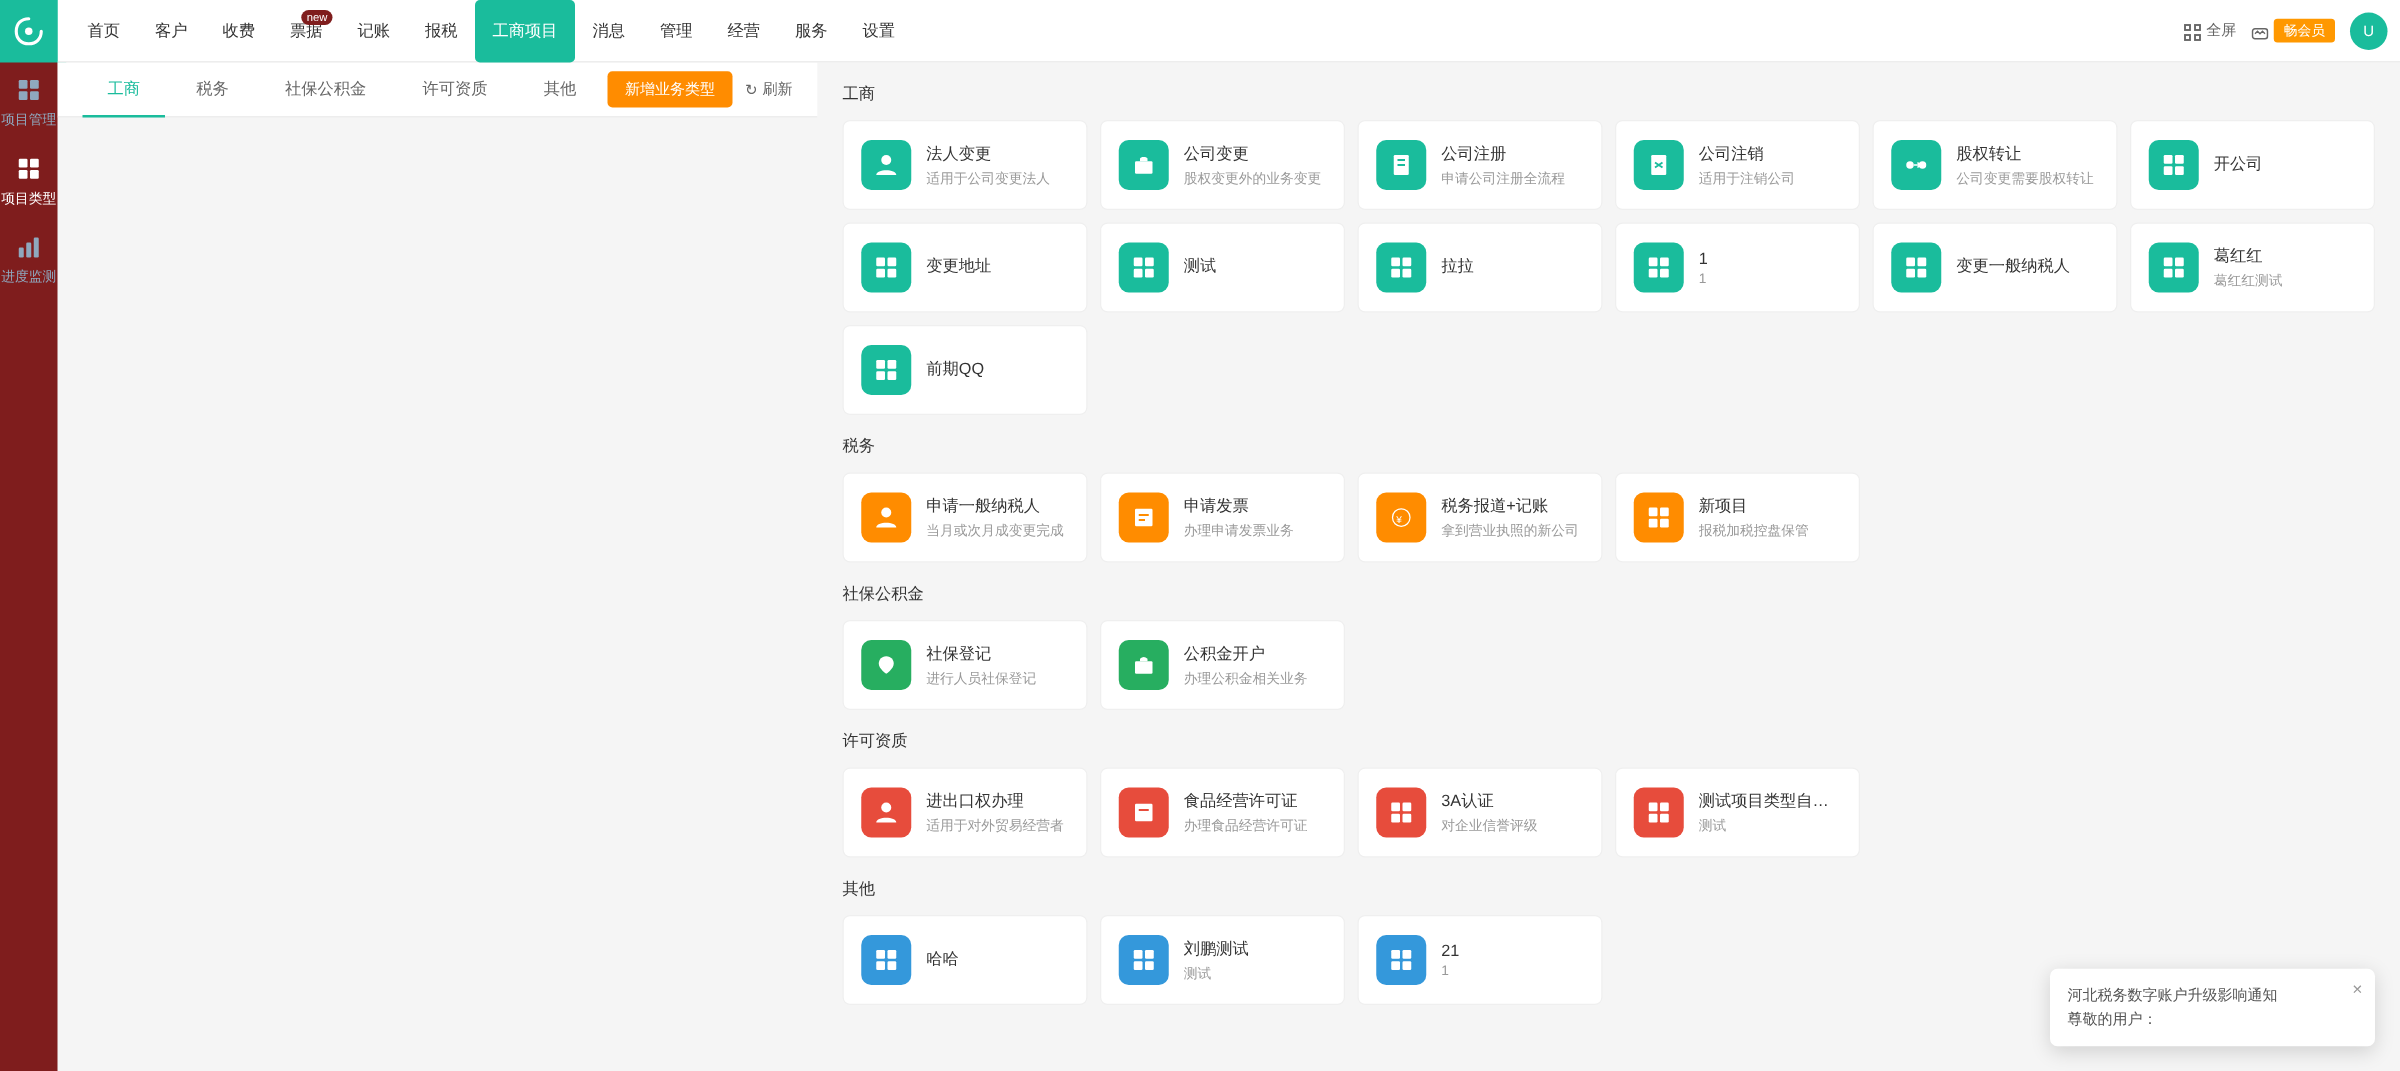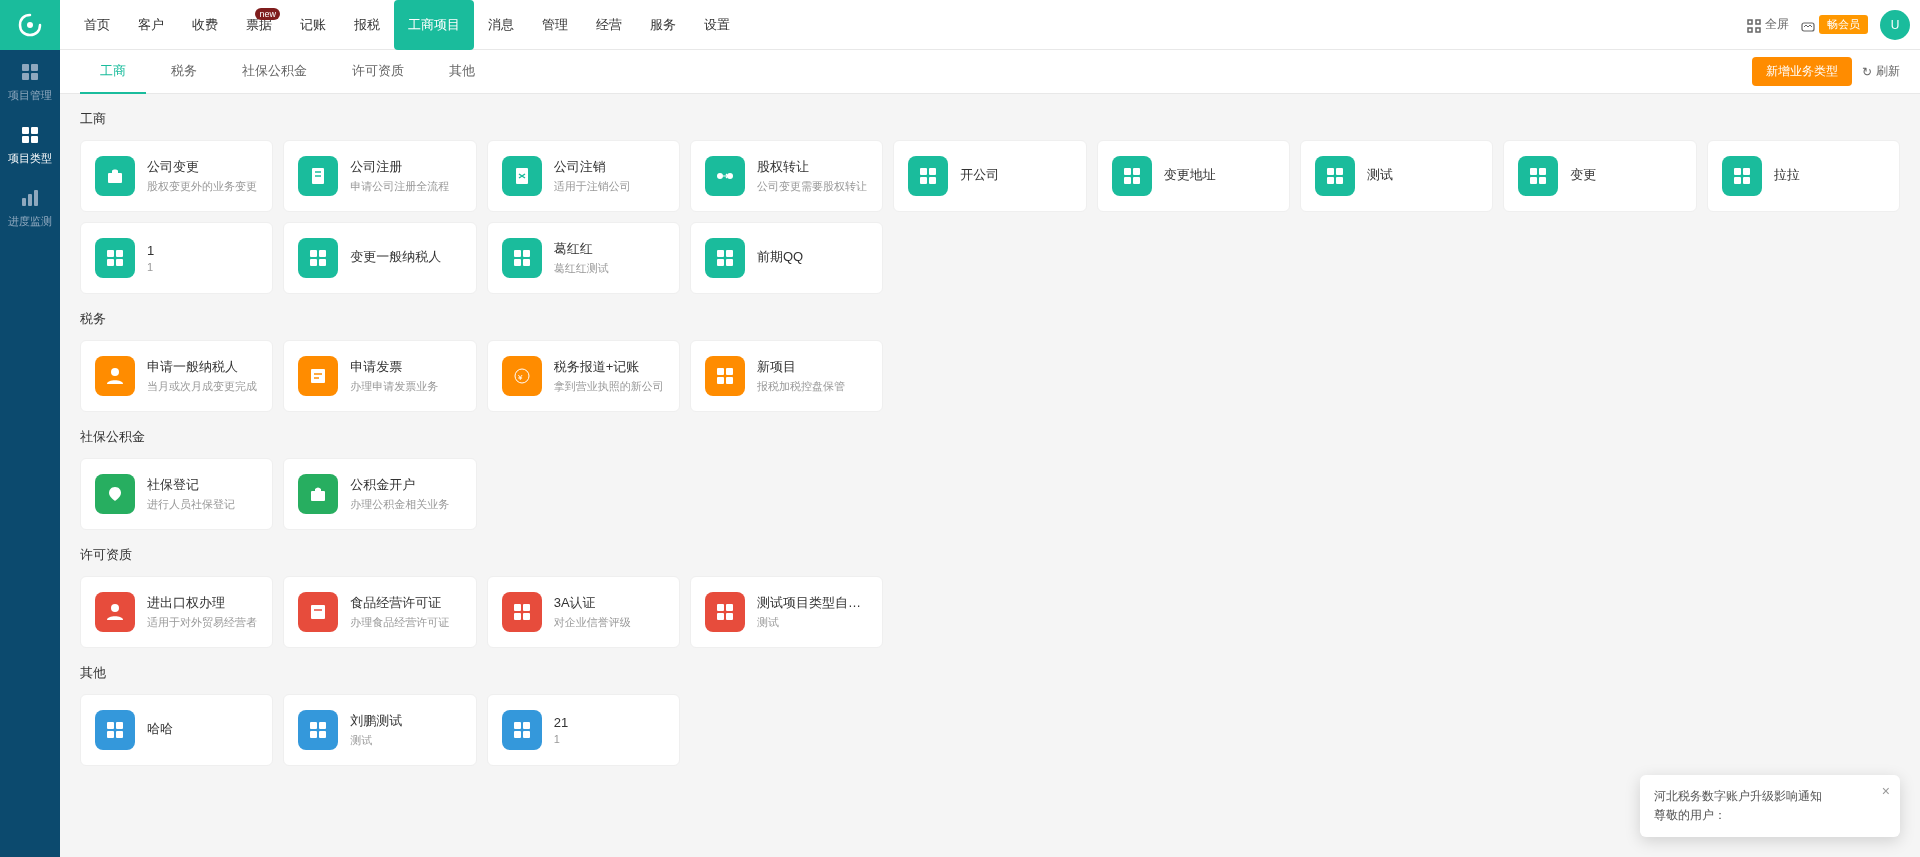--- a/index.html
+++ b/index.html
@@ -1,21 +1,21 @@
 <!DOCTYPE html>
 <html><head>
   <meta charset="utf-8">
   <style>
     * { box-sizing: border-box; margin: 0; padding: 0; }
     body { font-family: 'Microsoft YaHei', 'PingFang SC', sans-serif; font-size: 13px; background: #f5f5f5; display: flex; height: 857px; overflow: hidden; }
 
     
     .sidebar {
-      width: 60px;
-      background: #0c4a6e;
+      width: 46px;
+      background: #7f1d1d;
       display: flex;
       flex-direction: column;
       align-items: center;
       padding-top: 0;
       flex-shrink: 0;
     }
     .sidebar-logo {
       width: 60px;
       height: 50px;
       background: #1abc9c;
@@ -121,21 +121,21 @@
       color: white;
       font-size: 11px;
       padding: 2px 8px;
       border-radius: 3px;
     }
 
     
     .content-area {
       flex: 1;
       display: flex;
-      flex-direction: column;
+      flex-direction: row;
       overflow: hidden;
     }
 
     
     .tabs-bar {
       background: #fff;
       display: flex;
       align-items: center;
       padding: 0 20px;
       border-bottom: 1px solid #e8e8e8;
@@ -421,20 +421,32 @@
     </div>
 
     <div class="main-scroll">
 
       <div class="section-title">工商</div>
       <div class="cards-grid">
 
         <div class="card">
           <div class="card-icon teal">
             <svg width="22" height="22" viewBox="0 0 22 22" fill="white">
+                <circle cx="11" cy="7" r="4"></circle>
+                <path d="M3 19 C3 14 19 14 19 19" fill="white"></path>
+              </svg>
+          </div>
+          <div class="card-text">
+            <div class="card-title">法人变更</div>
+            <div class="card-desc">适用于公司变更法人</div>
+          </div>
+        </div>
+        <div class="card">
+          <div class="card-icon teal">
+            <svg width="22" height="22" viewBox="0 0 22 22" fill="white">
                 <rect x="4" y="8" width="14" height="10" rx="1"></rect>
                 <path d="M8 8 V6 C8 4 14 4 14 6 V8" fill="white"></path>
               </svg>
           </div>
           <div class="card-text">
             <div class="card-title">公司变更</div>
             <div class="card-desc">股权变更外的业务变更</div>
           </div>
         </div>
         <div class="card">
@@ -508,34 +520,20 @@
           <div class="card-icon teal">
             <svg width="22" height="22" viewBox="0 0 22 22" fill="white">
                 <rect x="3" y="3" width="7" height="7" rx="1"></rect>
                 <rect x="12" y="3" width="7" height="7" rx="1"></rect>
                 <rect x="3" y="12" width="7" height="7" rx="1"></rect>
                 <rect x="12" y="12" width="7" height="7" rx="1"></rect>
               </svg>
           </div>
           <div class="card-text">
             <div class="card-title">测试</div>
-            <div class="card-desc"></div>
-          </div>
-        </div>
-        <div class="card">
-          <div class="card-icon teal">
-            <svg width="22" height="22" viewBox="0 0 22 22" fill="white">
-                <rect x="3" y="3" width="7" height="7" rx="1"></rect>
-                <rect x="12" y="3" width="7" height="7" rx="1"></rect>
-                <rect x="3" y="12" width="7" height="7" rx="1"></rect>
-                <rect x="12" y="12" width="7" height="7" rx="1"></rect>
-              </svg>
-          </div>
-          <div class="card-text">
-            <div class="card-title">变更</div>
             <div class="card-desc"></div>
           </div>
         </div>
         <div class="card">
           <div class="card-icon teal">
             <svg width="22" height="22" viewBox="0 0 22 22" fill="white">
                 <rect x="3" y="3" width="7" height="7" rx="1"></rect>
                 <rect x="12" y="3" width="7" height="7" rx="1"></rect>
                 <rect x="3" y="12" width="7" height="7" rx="1"></rect>
                 <rect x="12" y="12" width="7" height="7" rx="1"></rect>

